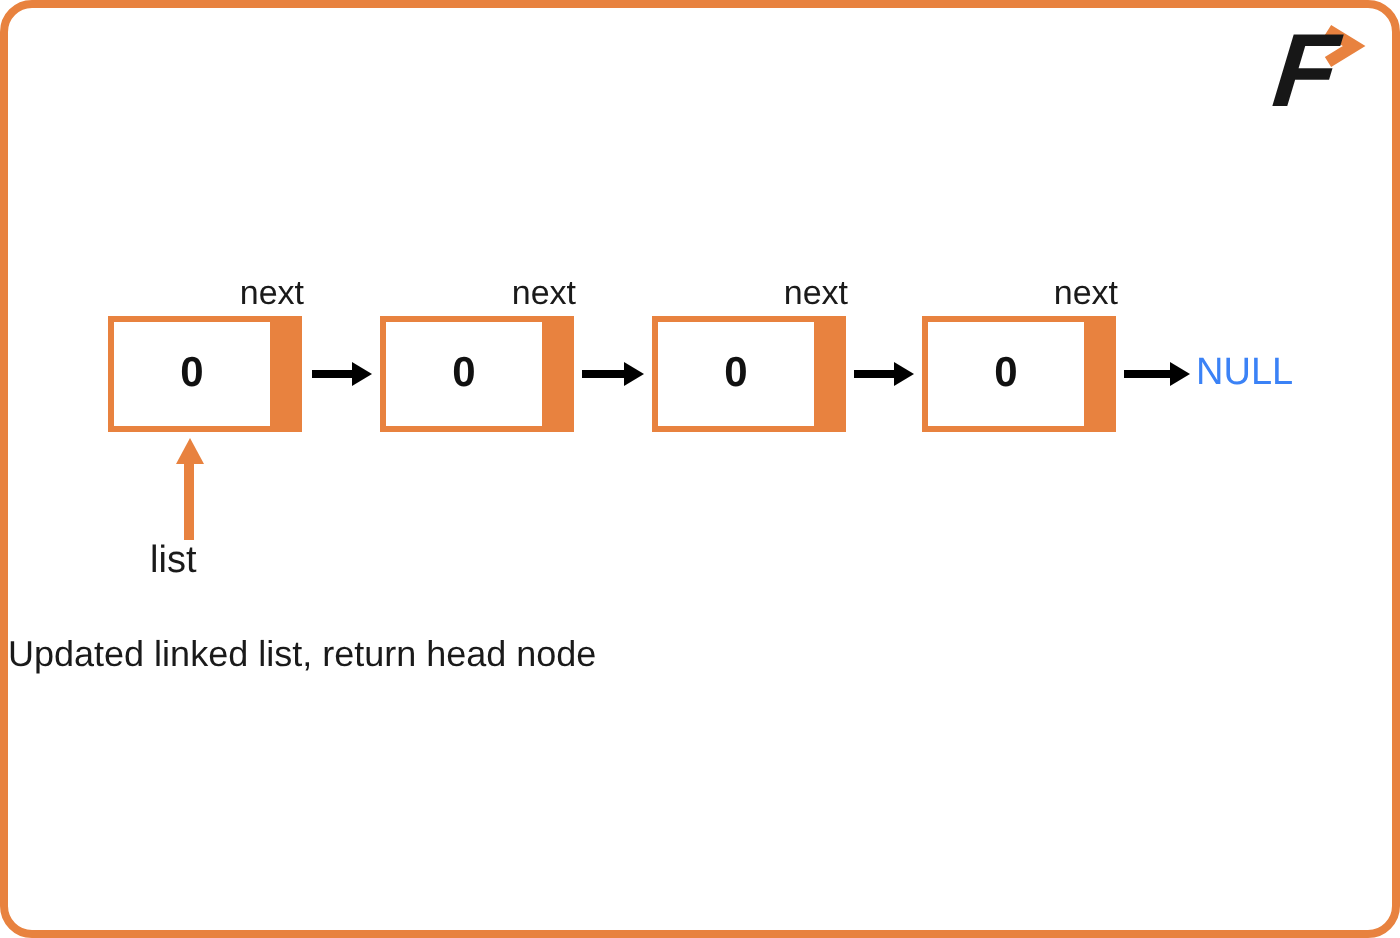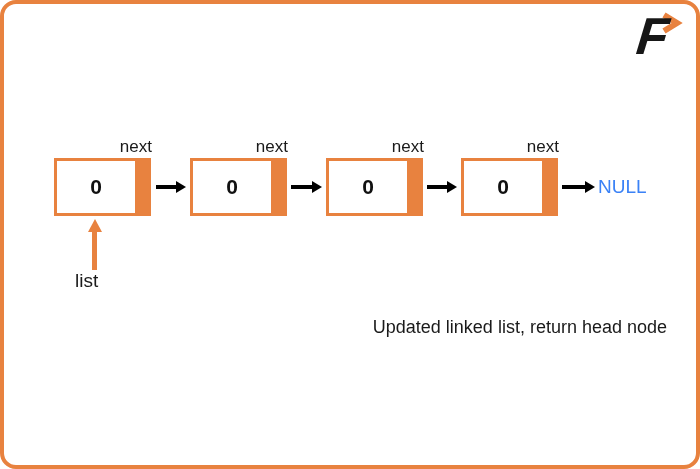--- a/index.html
+++ b/index.html
@@ -47,21 +47,21 @@
     display:flex;flex-direction:column;align-items:center;
   }
   .up-head{
     width:0;height:0;border-bottom:13px solid #E8823F;
     border-left:7.5px solid transparent;border-right:7.5px solid transparent;
   }
   .up-shaft{width:5px;height:38px;background:#E8823F;}
   .head-label{position:absolute;left:71px;top:266px;font-size:19px;color:#1a1a1a;}
   
   .caption{
-    position:absolute;left:0;top:313px;width:663px;text-align:right;
+    position:absolute;left:0;top:313px;width:663px;text-align:left;
     font-size:18px;color:#1a1a1a;
   }
 </style>
 </head>
 <body>
 
 <div class="frame">
 
   <div class="logo">
     <span class="logo-f">F</span>

